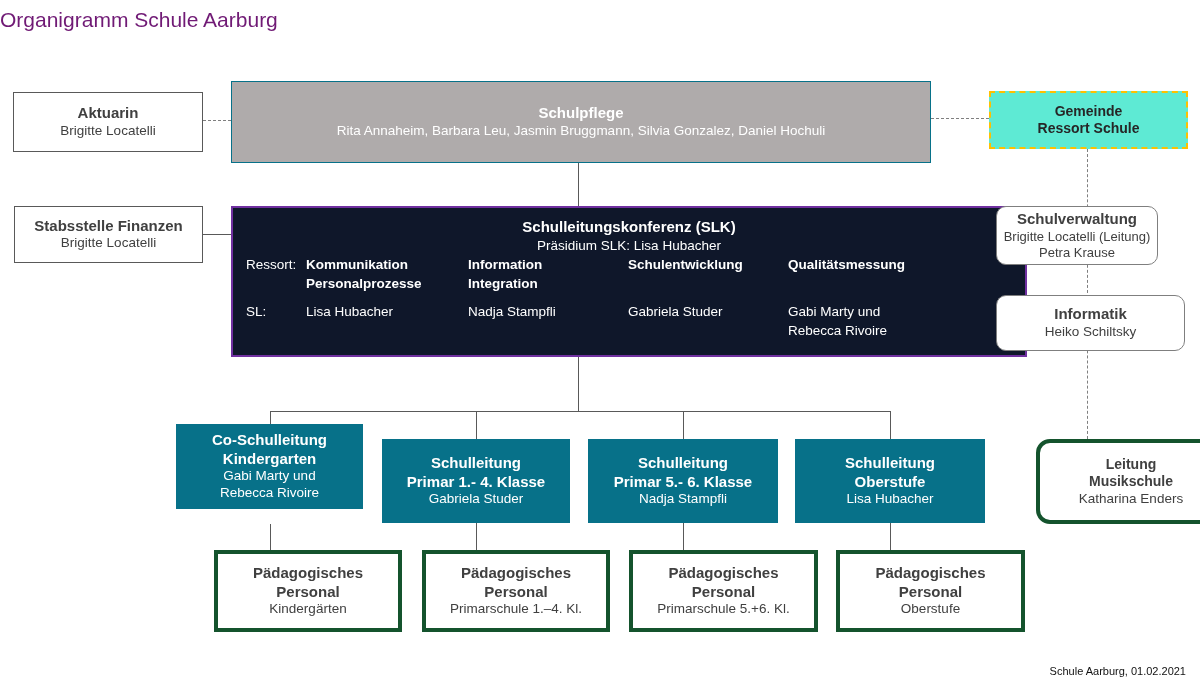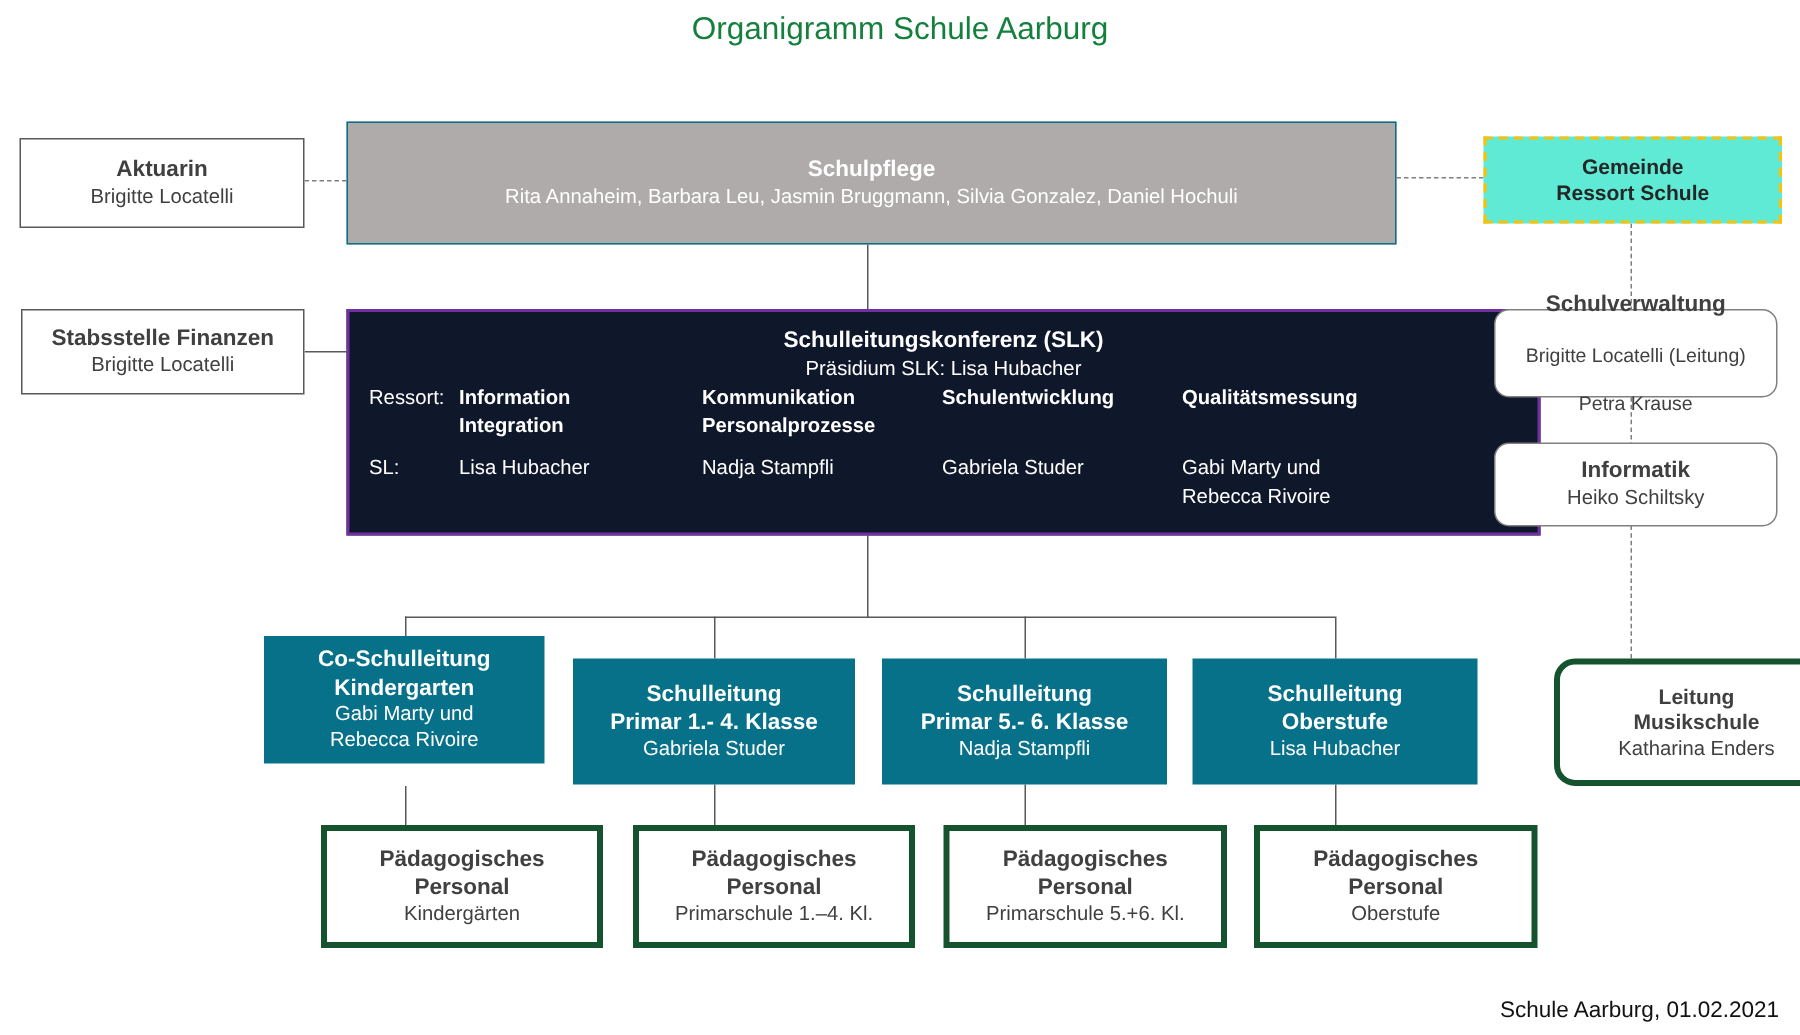--- a/index.html
+++ b/index.html
@@ -20,39 +20,39 @@
   .t-bold{font-weight:bold;font-size:15px;}
   .t-bold-sm{font-weight:bold;font-size:14px;}
   .t-reg{font-size:13.5px;font-weight:normal;}
   .t-reg-sm{font-size:13px;font-weight:normal;}
   .line{position:absolute;z-index:1;}
   .h-solid{border-top:1px solid #595959;height:0;}
   .v-solid{border-left:1px solid #595959;width:0;}
   .h-dash{border-top:1px dashed #7f7f7f;height:0;}
   .v-dash{border-left:1px dashed #7f7f7f;width:0;}
   #page-title{
-    position:absolute;top:8px;left:0;width:100%;text-align:center;
-    font-size:21px;color:#15803d;z-index:2;
+    position:absolute;top:8px;left:0;width:100%;
+    font-size:21px;color:#701a75;z-index:2;
   }
   #slk-box{
     position:absolute;left:231px;top:206px;width:796px;height:151px;
     background:#0f172a;border:2px solid #7030a0;color:#ffffff;z-index:2;
     box-sizing:border-box;padding-top:9px;
   }
   .slk-title{text-align:center;font-weight:bold;font-size:15px;line-height:19px;}
   .slk-sub{text-align:center;font-size:13.5px;line-height:19px;}
   .slk-table{
     display:grid;grid-template-columns:60px 162px 160px 160px 1fr;
     padding-left:13px;row-gap:9px;
     font-size:13.5px;text-align:left;
   }
   .slk-cell div{line-height:19px;min-height:19px;}
   .slk-ressort{font-weight:bold;}
   #footer-note{
-    position:absolute;top:665px;right:14px;font-size:15px;color:#111111;z-index:2;
+    position:absolute;top:665px;right:14px;font-size:11px;color:#111111;z-index:2;
   }
 </style>
 </head>
 <body>
 
 <div id="stage">
 
   <div id="page-title">Organigramm Schule Aarburg</div>
 
   <div class="line h-dash" style="left:203px;top:120px;width:28px;"></div>
@@ -95,28 +95,28 @@
   </div>
 
   <div id="slk-box">
     <div class="slk-title">Schulleitungskonferenz (SLK)</div>
     <div class="slk-sub">Präsidium SLK: Lisa Hubacher</div>
     <div class="slk-table">
       <div class="slk-cell">
           <div>Ressort:</div>
         </div>
       <div class="slk-cell slk-ressort">
+        <div>Kommunikation</div>
+        <div>Personalprozesse</div>
+      </div>
+      <div class="slk-cell slk-ressort">
         <div>Information</div>
         <div>Integration</div>
       </div>
       <div class="slk-cell slk-ressort">
-        <div>Kommunikation</div>
-        <div>Personalprozesse</div>
-      </div>
-      <div class="slk-cell slk-ressort">
         <div>Schulentwicklung</div>
         <div></div>
       </div>
       <div class="slk-cell slk-ressort">
         <div>Qualitätsmessung</div>
         <div></div>
       </div>
       <div class="slk-cell">
           <div>SL:</div>
         </div>
@@ -129,21 +129,21 @@
       <div class="slk-cell">
         <div>Gabriela Studer</div>
       </div>
       <div class="slk-cell">
         <div>Gabi Marty und</div>
         <div>Rebecca Rivoire</div>
       </div>
     </div>
   </div>
 
-  <div class="box round-box" style="left:996px;top:206px;width:189px;height:59px;gap:16px;">
+  <div class="box round-box" style="left:996px;top:206px;width:162px;height:59px;">
     <div class="t-bold">Schulverwaltung</div>
     <div class="t-reg-sm">Brigitte Locatelli (Leitung)</div>
     <div class="t-reg-sm">Petra Krause</div>
   </div>
 
   <div class="box round-box" style="left:996px;top:295px;width:189px;height:56px;">
     <div class="t-bold">Informatik</div>
     <div class="t-reg">Heiko Schiltsky</div>
   </div>
 

